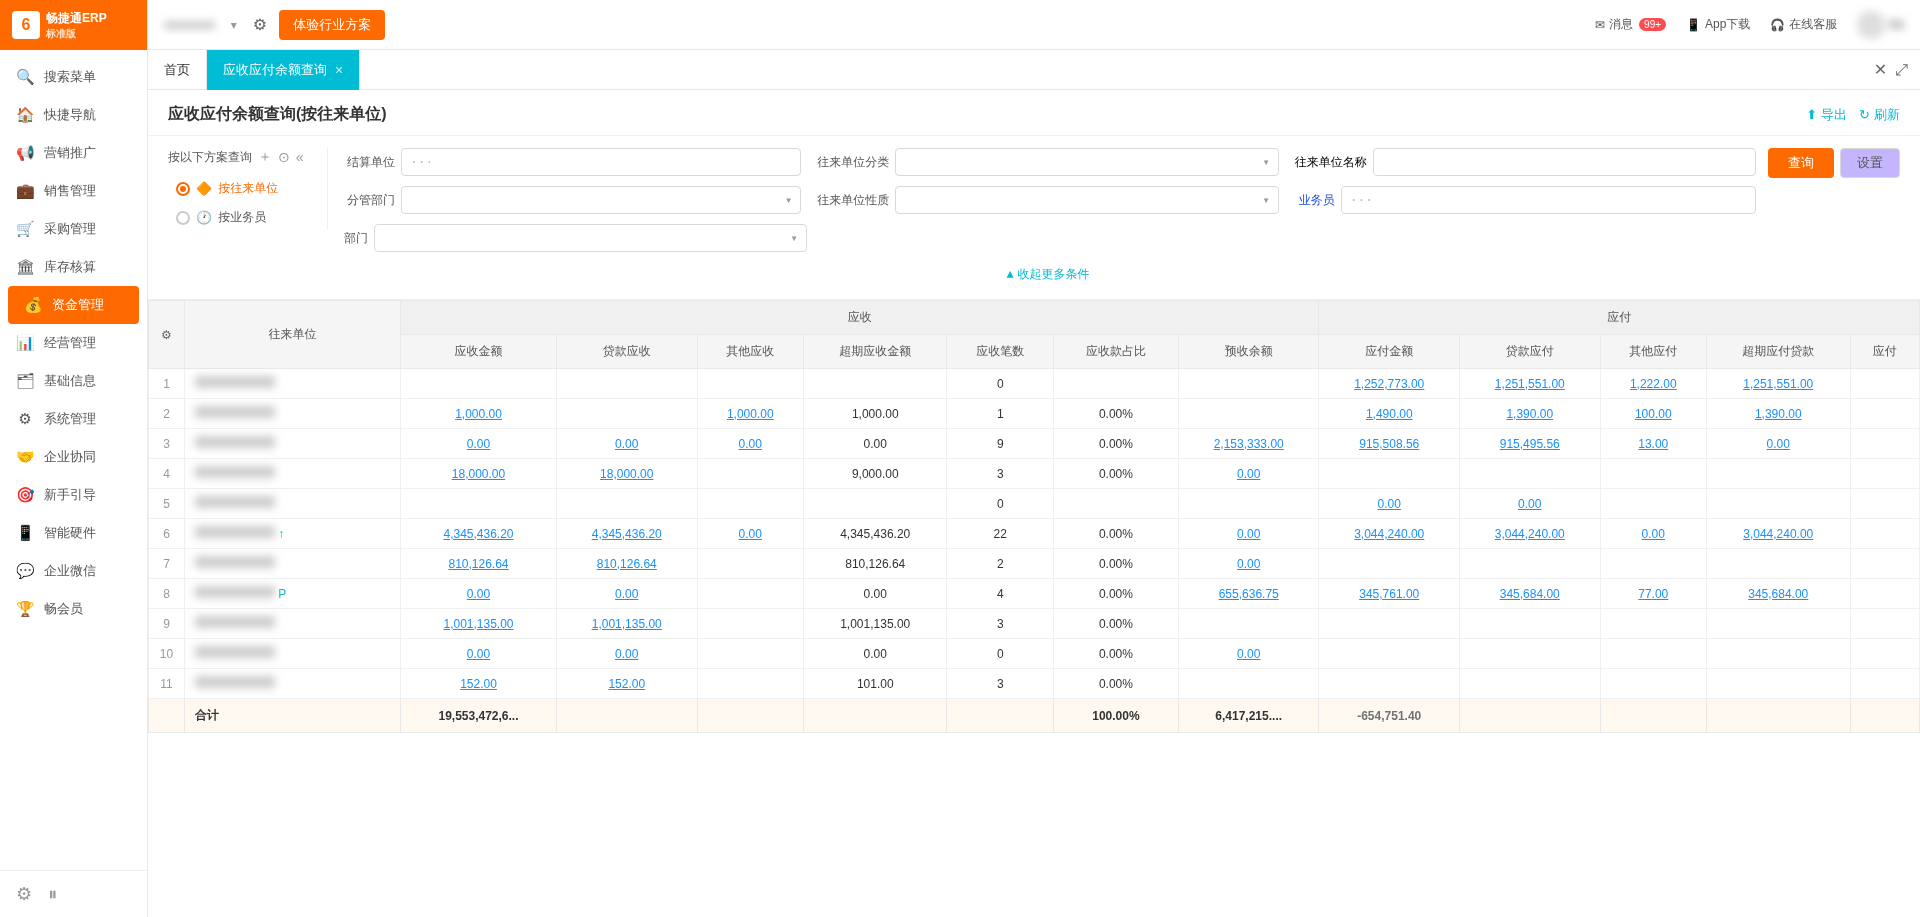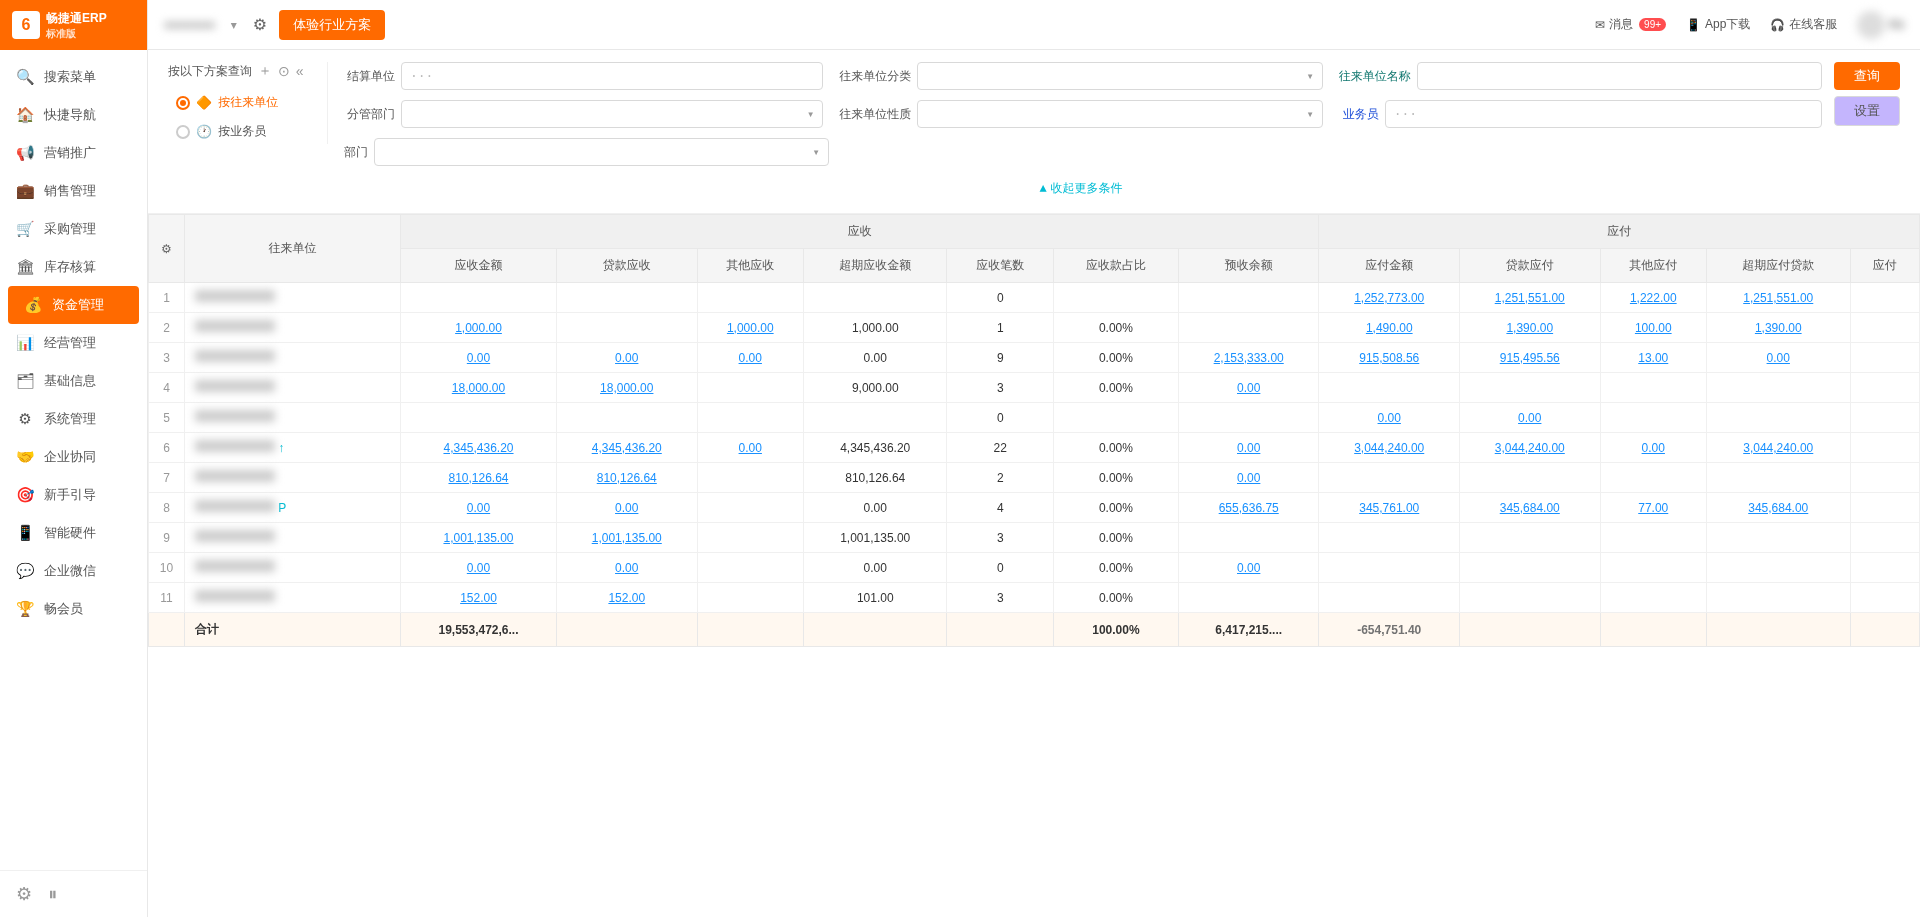--- a/index.html
+++ b/index.html
@@ -236,24 +236,50 @@
     </div>
     <div class="topbar-right-item blurred">
       <div class="topbar-avatar"></div>
       <span style="color:#555;font-size:12px">Rit</span>
     </div>
   </div>
 </div>
 
 <div class="main">
 
+  <div class="tabs">
+    <div class="tab tab-home">
+      <span>首页</span>
+    </div>
+    <div class="tab active" style="background:#00bcd4;color:#fff;">
+      <span>应收应付余额查询</span>
+      <span class="tab-close">×</span>
+    </div>
+    <div class="tabs-right">
+      <span class="tabs-action-btn">✕</span>
+      <span class="tabs-action-btn">⤢</span>
+    </div>
+  </div>
 
   <div class="page-content">
     <div class="page-inner">
 
+      <div class="page-header">
+        <h2 class="page-title">应收应付余额查询(按往来单位)</h2>
+        <div class="page-header-actions">
+          <div class="header-action-btn">
+            <span>⬆</span>
+            <span>导出</span>
+          </div>
+          <div class="header-action-btn">
+            <span>↻</span>
+            <span>刷新</span>
+          </div>
+        </div>
+      </div>
 
       <div style="display:flex; padding: 12px 20px; gap: 12px; border-bottom: 1px solid #f0f0f0; align-items: flex-start;">
 
         <div style="width:160px; border-right: 1px solid #f0f0f0; padding-right: 12px; flex-shrink:0;">
           <div style="display:flex;align-items:center;gap:6px;margin-bottom:10px;">
             <span class="filter-label">按以下方案查询</span>
             <span style="color:#999;font-size:14px;cursor:pointer">＋</span>
             <span style="color:#999;font-size:14px;cursor:pointer">⊙</span>
             <span style="color:#999;font-size:14px;cursor:pointer">«</span>
           </div>
@@ -279,21 +305,21 @@
               </div>
             </div>
             <div style="display:flex;align-items:center;gap:6px;">
               <span style="white-space:nowrap;color:#555;font-size:12px;min-width:70px;text-align:center;">往来单位分类</span>
               <div style="flex:1;height:28px;border:1px solid #d9d9d9;border-radius:4px;padding:0 8px;display:flex;align-items:center;justify-content:space-between;cursor:pointer;background:#fff;">
                 <span style="color:#bbb;"></span>
                 <span style="color:#999;">▾</span>
               </div>
             </div>
             <div style="display:flex;align-items:center;gap:6px;">
-              <span style="white-space:nowrap;color:#0f766e;font-size:12px;min-width:70px;text-align:right;">往来单位名称</span>
+              <span style="white-space:nowrap;color:#000000;font-size:12px;min-width:70px;text-align:right;">往来单位名称</span>
               <div style="flex:1;height:28px;border:1px solid #d9d9d9;border-radius:4px;padding:0 8px;display:flex;align-items:center;cursor:pointer;background:#fff;">
               </div>
             </div>
           </div>
 
           <div style="display:grid;grid-template-columns:1fr 1fr 1fr;gap:10px 16px;margin-bottom:10px;">
             <div style="display:flex;align-items:center;gap:6px;">
               <span style="white-space:nowrap;color:#555;font-size:12px;min-width:55px;text-align:right;">分管部门</span>
               <div style="flex:1;height:28px;border:1px solid #d9d9d9;border-radius:4px;padding:0 8px;display:flex;align-items:center;justify-content:space-between;cursor:pointer;background:#fff;">
                 <span></span>
@@ -324,21 +350,21 @@
               </div>
             </div>
           </div>
 
           <div style="display:flex;justify-content:center;align-items:center;gap:4px;color:#00bcd4;cursor:pointer;font-size:12px;padding:4px 0;">
             <span>▲</span>
             <span>收起更多条件</span>
           </div>
         </div>
 
-        <div style="display:flex;flex-direction:column;gap:6px;flex-shrink:0;">
+        <div style="display:flex;flex-direction:row;gap:6px;flex-shrink:0;">
           <button class="btn-query">查询</button>
           <button class="btn-setting">设置</button>
         </div>
       </div>
 
       <div class="table-wrapper" style="padding: 0 0 60px 0;">
         <table>
           <thead>
             <tr>
               <th rowspan="2" class="table-settings-col">⚙</th>

